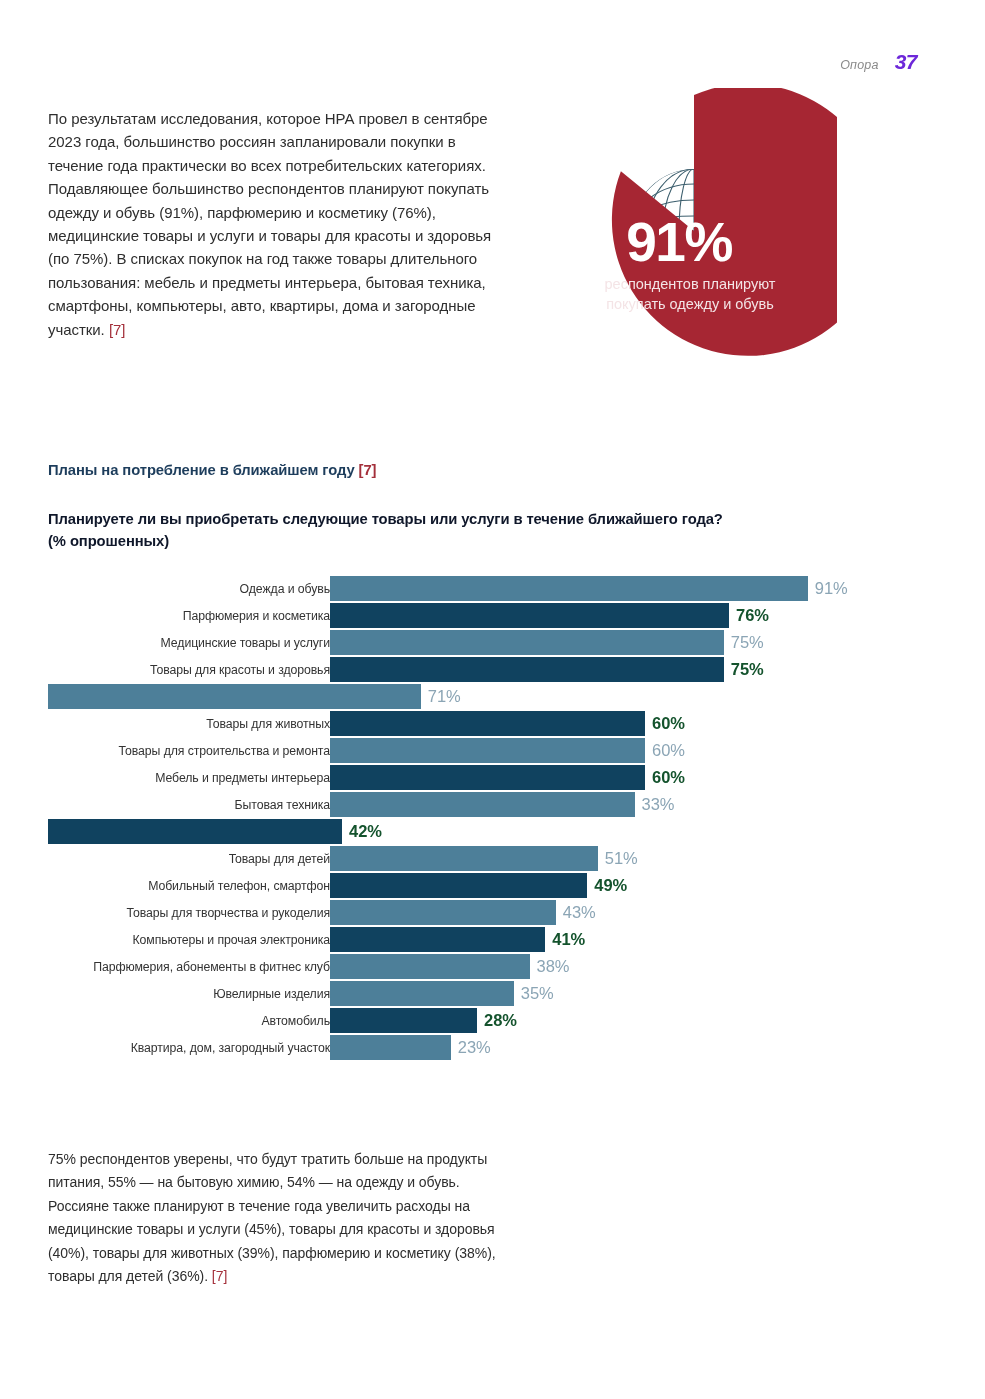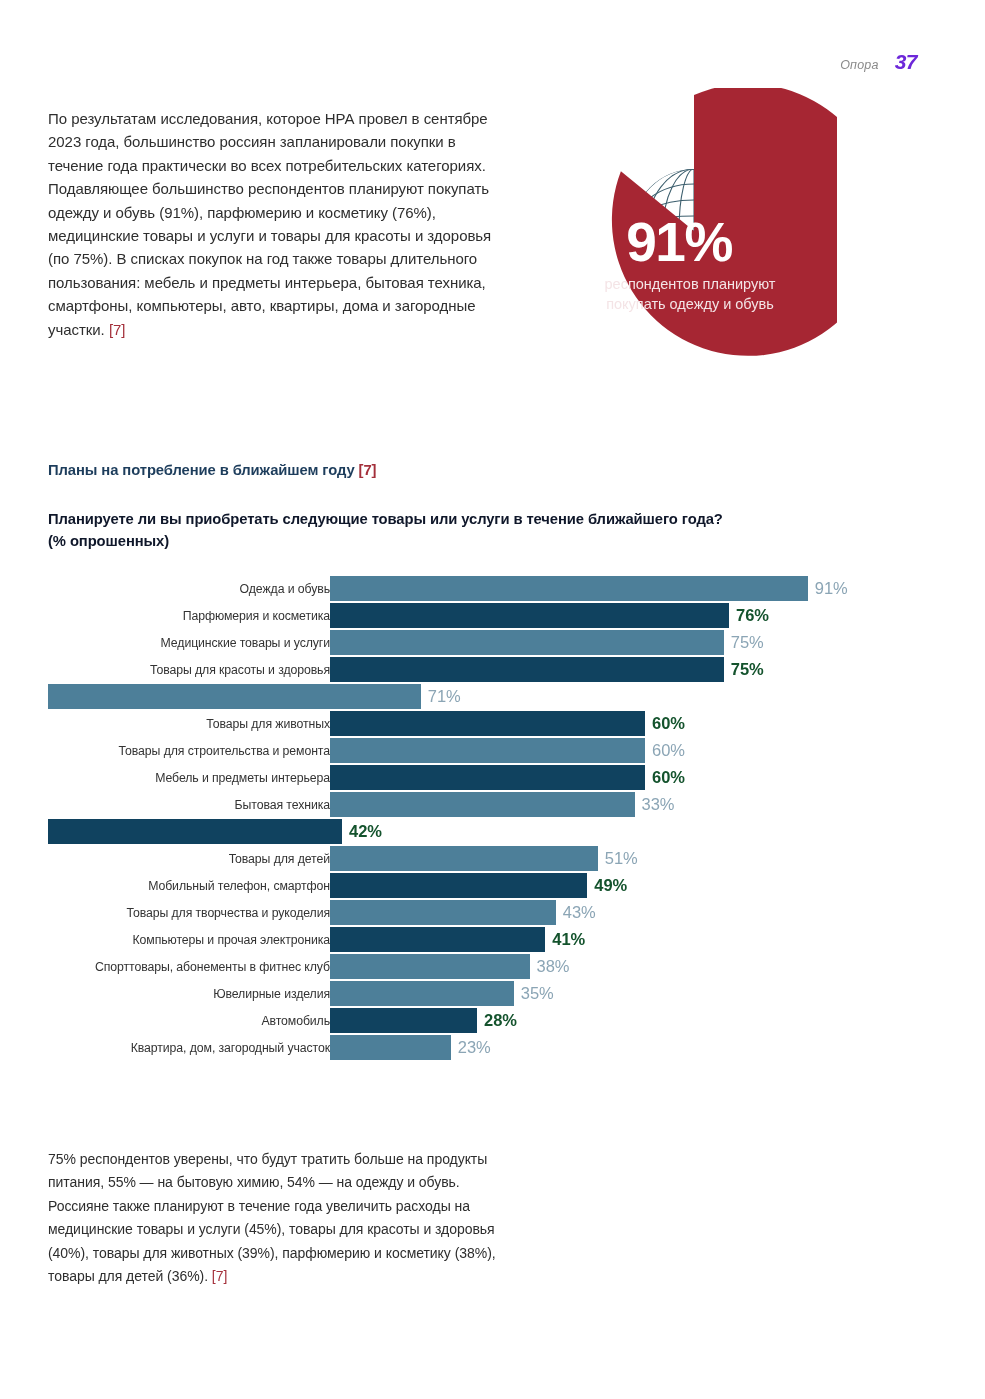--- a/index.html
+++ b/index.html
@@ -315,21 +315,21 @@
       </div>
     </div>
     <div class="bar-row dark">
       <div class="bar-label">Компьютеры и прочая электроника</div>
       <div class="bar-track">
         <div class="bar-fill" style="width: 215.25px;"></div>
         <span class="bar-value">41%</span>
       </div>
     </div>
     <div class="bar-row light">
-      <div class="bar-label">Спорттовары, абонементы в фитнес клуб</div>
+      <div class="bar-label">Парфюмерия, абонементы в фитнес клуб</div>
       <div class="bar-track">
         <div class="bar-fill" style="width: 199.5px;"></div>
         <span class="bar-value">38%</span>
       </div>
     </div>
     <div class="bar-row light">
       <div class="bar-label">Ювелирные изделия</div>
       <div class="bar-track">
         <div class="bar-fill" style="width: 183.75px;"></div>
         <span class="bar-value">35%</span>

